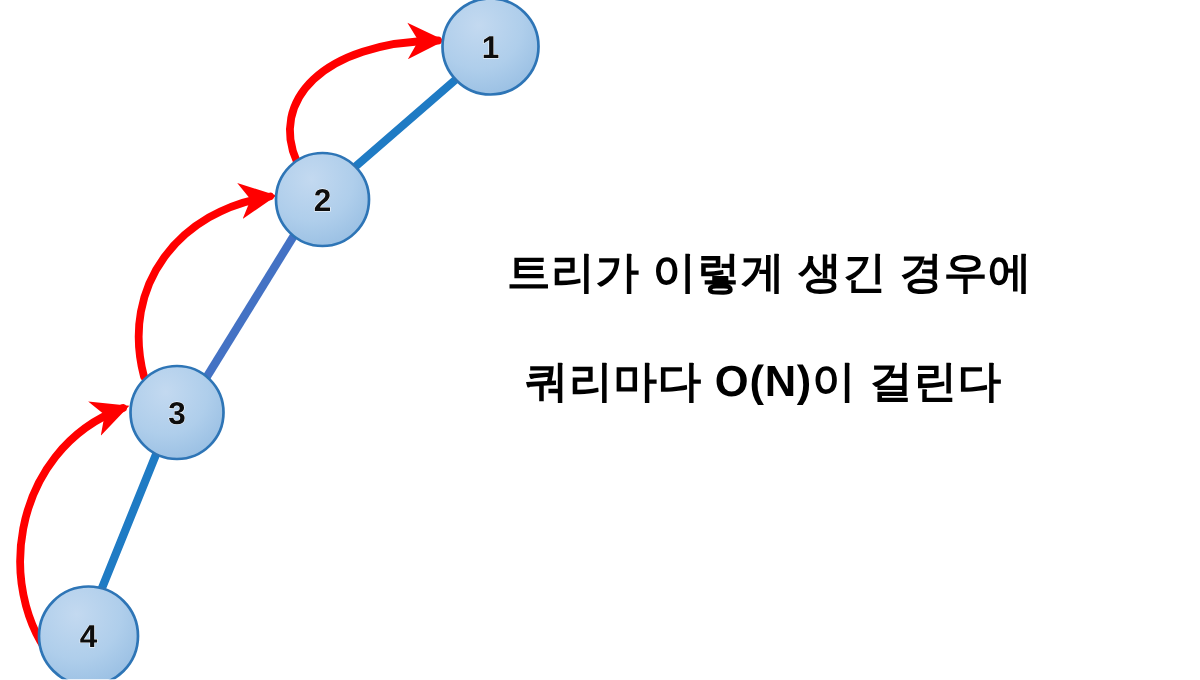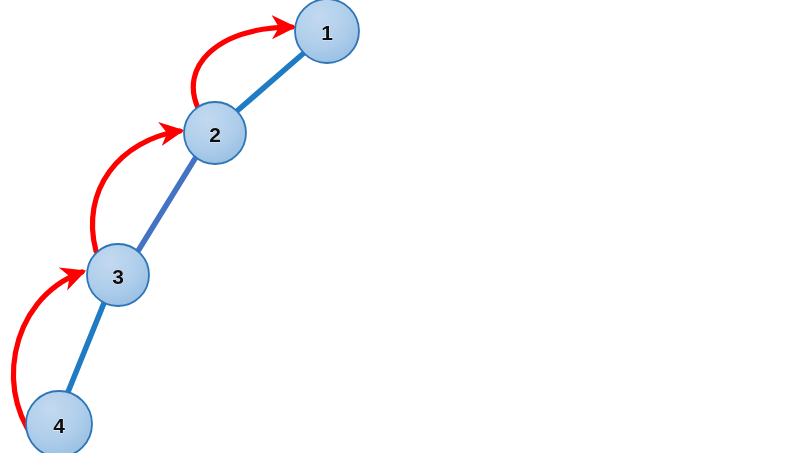--- a/index.html
+++ b/index.html
@@ -103,14 +103,18 @@
         <text class="node-label" x="118" y="276">3</text>
       </g>
 
       <g>
         <circle cx="59" cy="424" r="33" fill="url(#nodeGrad)" stroke="#2E75B6" stroke-width="1.8"></circle>
         <text class="node-label" x="59" y="425">4</text>
       </g>
     </g>
   </svg>
 
+  <div class="caption-block">
+    <div class="caption-line caption-line-1">트리가 이렇게 생긴 경우에</div>
+    <div class="caption-line caption-line-2">쿼리마다 O(N)이 걸린다</div>
+  </div>
 
 </div>
 
 </body></html>

